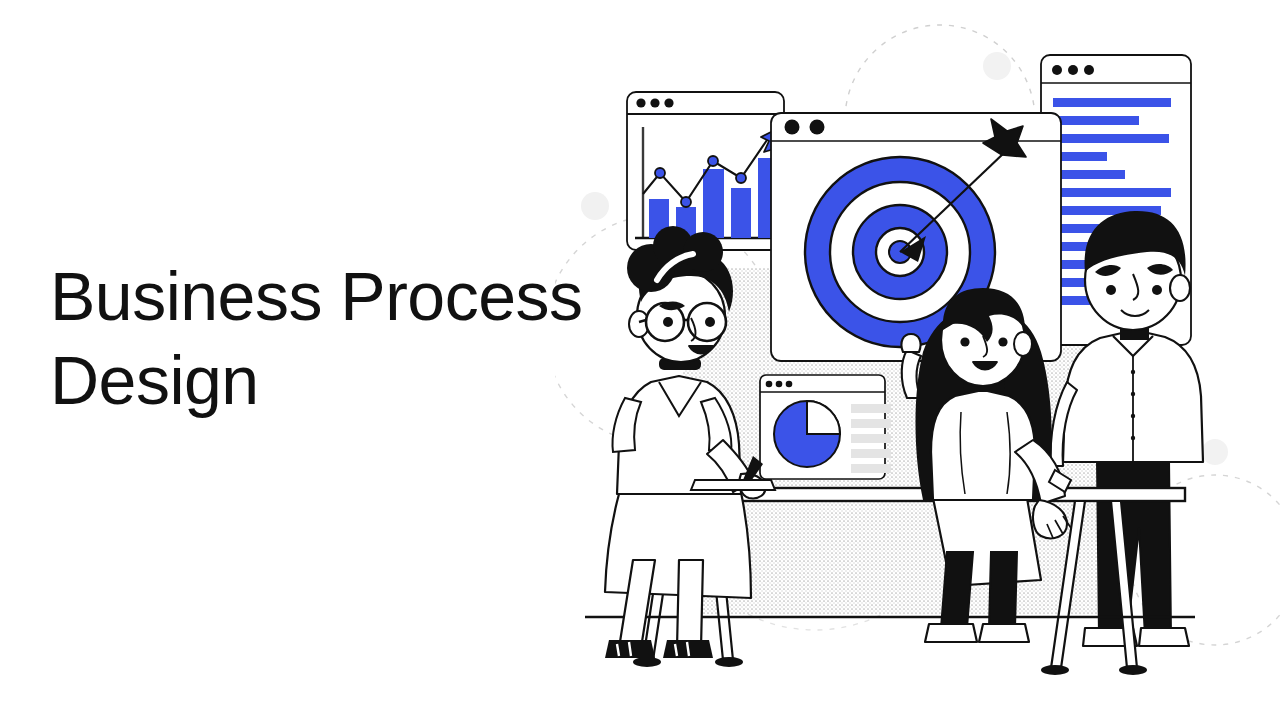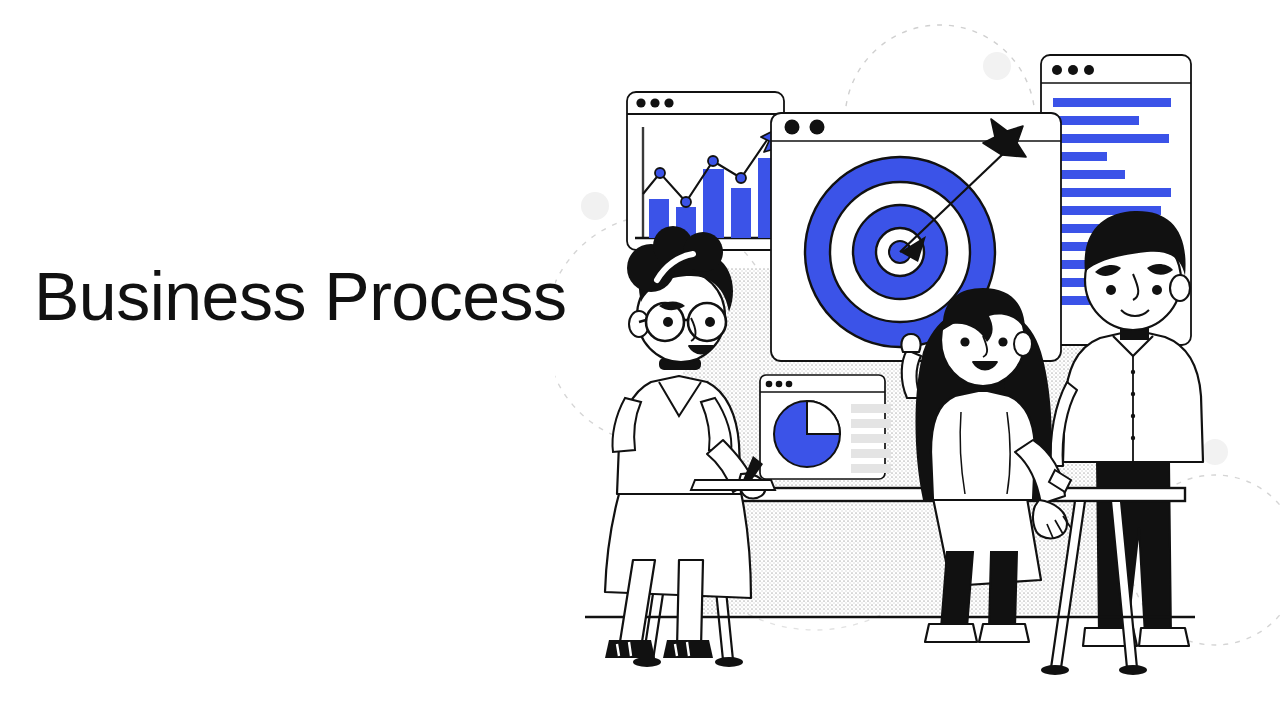--- a/index.html
+++ b/index.html
@@ -15,21 +15,21 @@
   }
   .slide {
     position: relative;
     width: 1280px;
     height: 720px;
     background: #ffffff;
     overflow: hidden;
   }
   .title-block {
     position: absolute;
-    left: 34px;
+    left: 50px;
     top: 254px;
     width: 540px;
   }
   .title-line {
     font-family: "Liberation Sans", sans-serif;
     font-weight: 400;
     font-size: 68px;
     line-height: 84px;
     letter-spacing: -0.5px;
     color: #111111;
@@ -46,20 +46,21 @@
     display: block;
   }
 </style>
 </head>
 <body>
 
 <div class="slide">
 
   <div class="title-block">
     <div class="title-line">Business Process</div>
+    <div class="title-line">Design</div>
   </div>
 
   <div class="art">
     <svg width="725" height="720" viewBox="0 0 725 720" xmlns="http://www.w3.org/2000/svg">
       <defs>
         <pattern id="stipple" width="4" height="4" patternUnits="userSpaceOnUse">
           <rect width="4" height="4" fill="#ffffff"></rect>
           <circle cx="1" cy="1" r="0.85" fill="#b9b9b9"></circle>
           <circle cx="3" cy="3" r="0.7" fill="#cfcfcf"></circle>
         </pattern>

